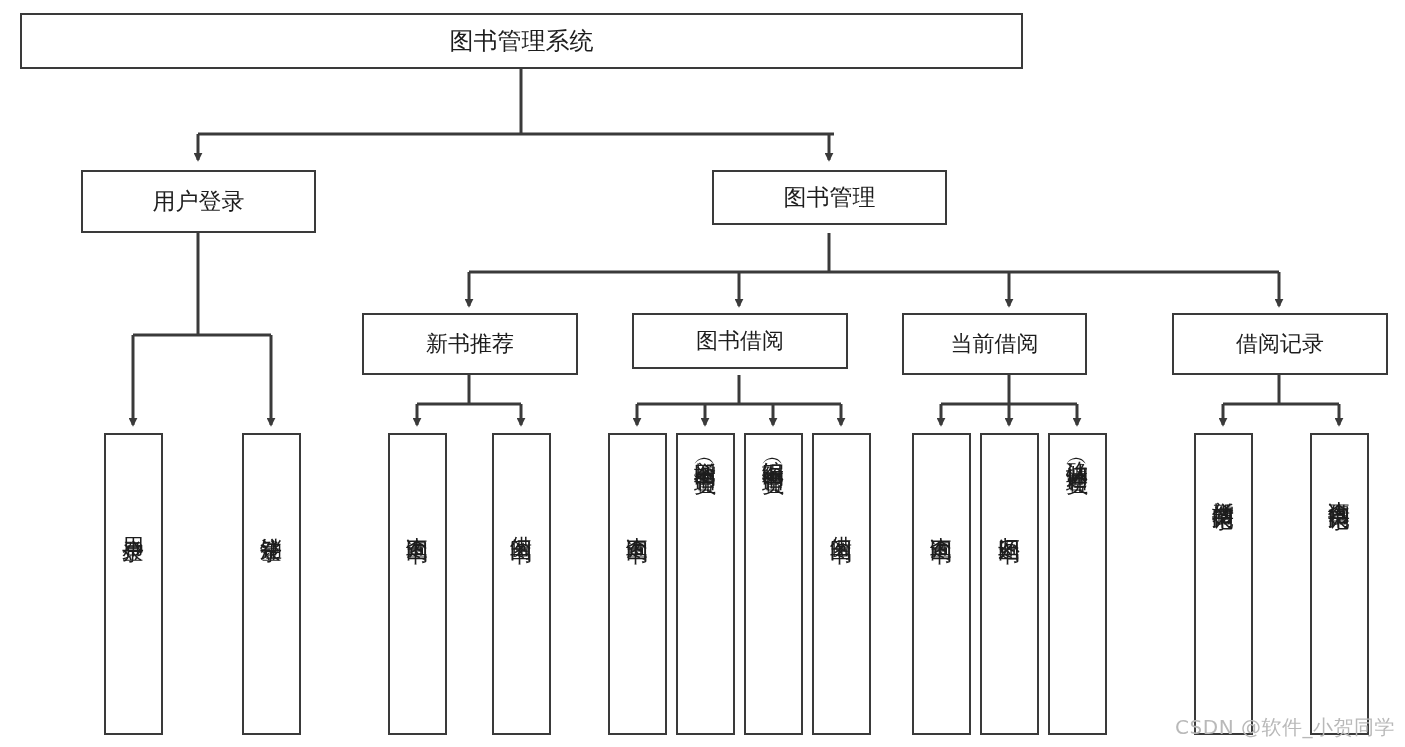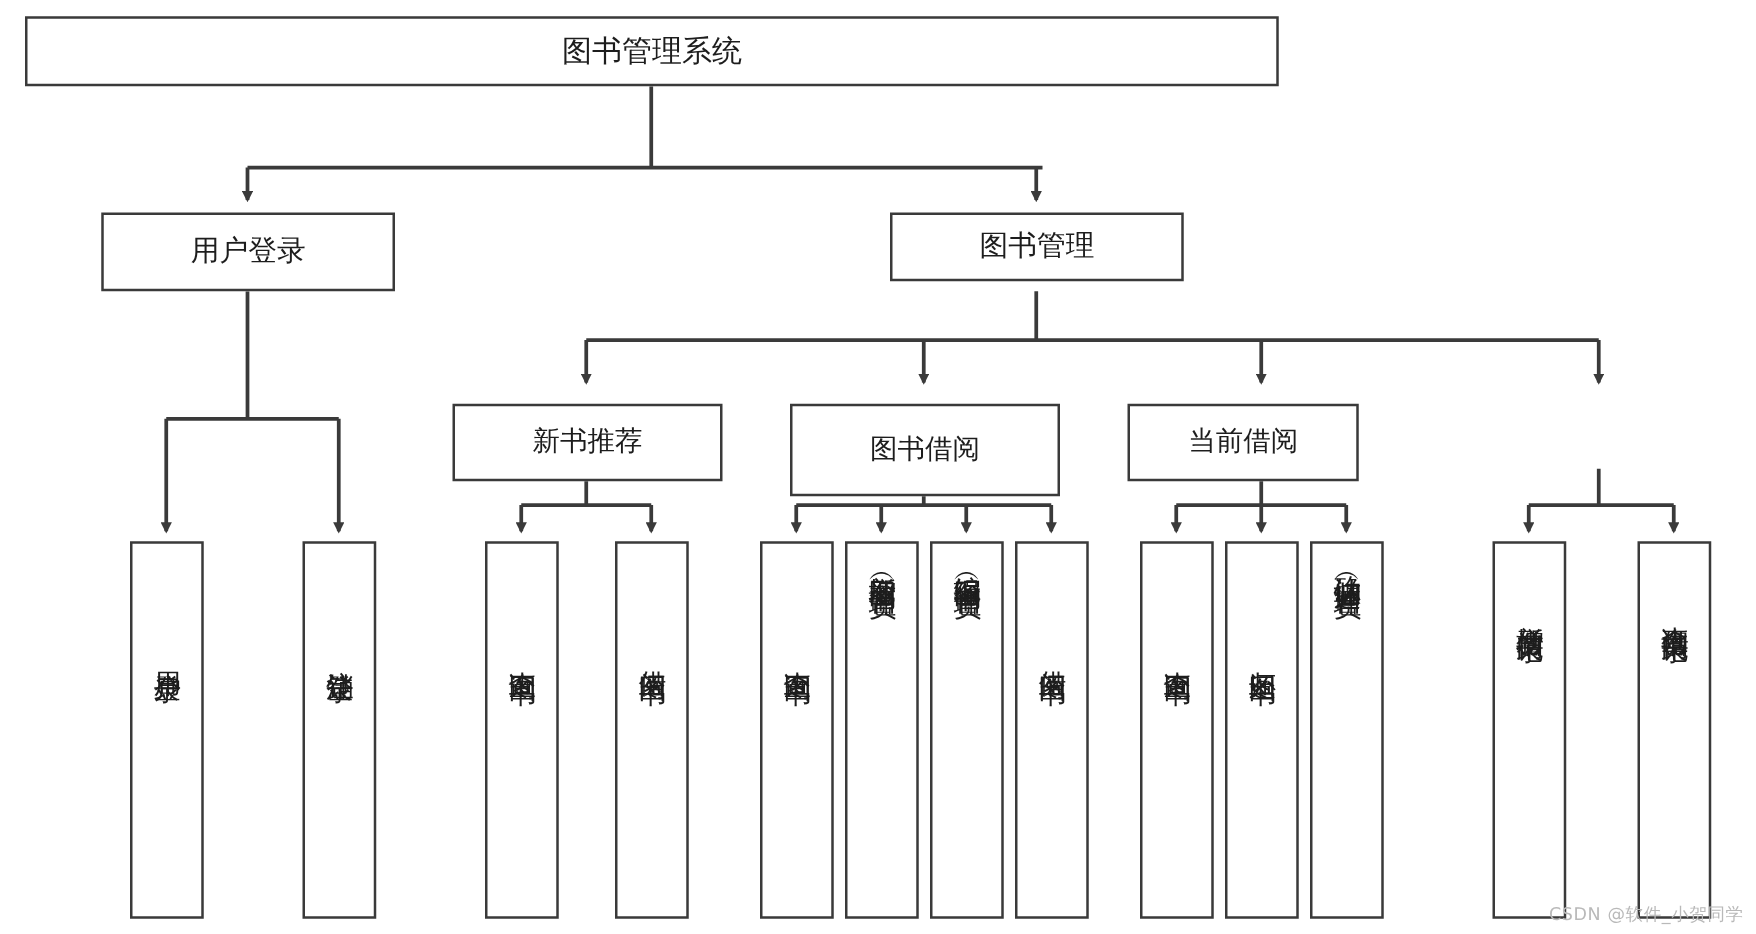--- a/index.html
+++ b/index.html
@@ -44,21 +44,20 @@
     white-space: nowrap;
   }
   .node-root {
     font-size: 24px;
   }
   .node-l2 {
     font-size: 23px;
   }
   .node-l3 {
     font-size: 22px;
-    margin-top: 10px;
   }
   .node-leaf {
     font-size: 22px;
     align-items: flex-start;
     justify-content: center;
     padding-top: 14px;
   }
   .node-leaf .node-label {
     writing-mode: vertical-rl;
     text-orientation: upright;
@@ -66,21 +65,21 @@
     line-height: 1.05;
     white-space: nowrap;
   }
   .node-leaf.tall-text {
     padding-top: 8px;
   }
   #watermark {
     position: absolute;
     right: 10px;
     bottom: 6px;
-    font-size: 14px;
+    font-size: 20px;
     color: #b9b9b9;
     letter-spacing: 0.5px;
     z-index: 5;
     white-space: nowrap;
   }
 </style>
 </head>
 <body>
 
 <div id="diagram-canvas">
@@ -142,26 +141,29 @@
   <div class="node node-l2" style="left:81px; top:170px; width:235px; height:63px;">
     <span class="node-label">用户登录</span>
   </div>
   <div class="node node-l2" style="left:712px; top:170px; width:235px; height:55px;">
     <span class="node-label">图书管理</span>
   </div>
 
   <div class="node node-l3" style="left:362px; top:313px; width:216px; height:62px;">
     <span class="node-label">新书推荐</span>
   </div>
-  <div class="node node-l3" style="left:632px; top:313px; width:216px; height:74px;">
+  <div class="node node-l3" style="left:632px; top:313px; width:216px; height:56px;">
     <span class="node-label">图书借阅</span>
   </div>
   <div class="node node-l3" style="left:902px; top:313px; width:185px; height:62px;">
     <span class="node-label">当前借阅</span>
   </div>
+  <div class="node node-l3" style="left:1172px; top:313px; width:216px; height:62px;">
+    <span class="node-label">借阅记录</span>
+  </div>
 
   <div class="node node-leaf" style="left:104px; top:433px; width:59px; height:302px; padding-top:84px;">
     <span class="node-label">用户登录</span>
   </div>
   <div class="node node-leaf" style="left:242px; top:433px; width:59px; height:302px; padding-top:84px;">
     <span class="node-label">注销登录</span>
   </div>
 
   <div class="node node-leaf" style="left:388px; top:433px; width:59px; height:302px; padding-top:84px;">
     <span class="node-label">查询图书</span>

